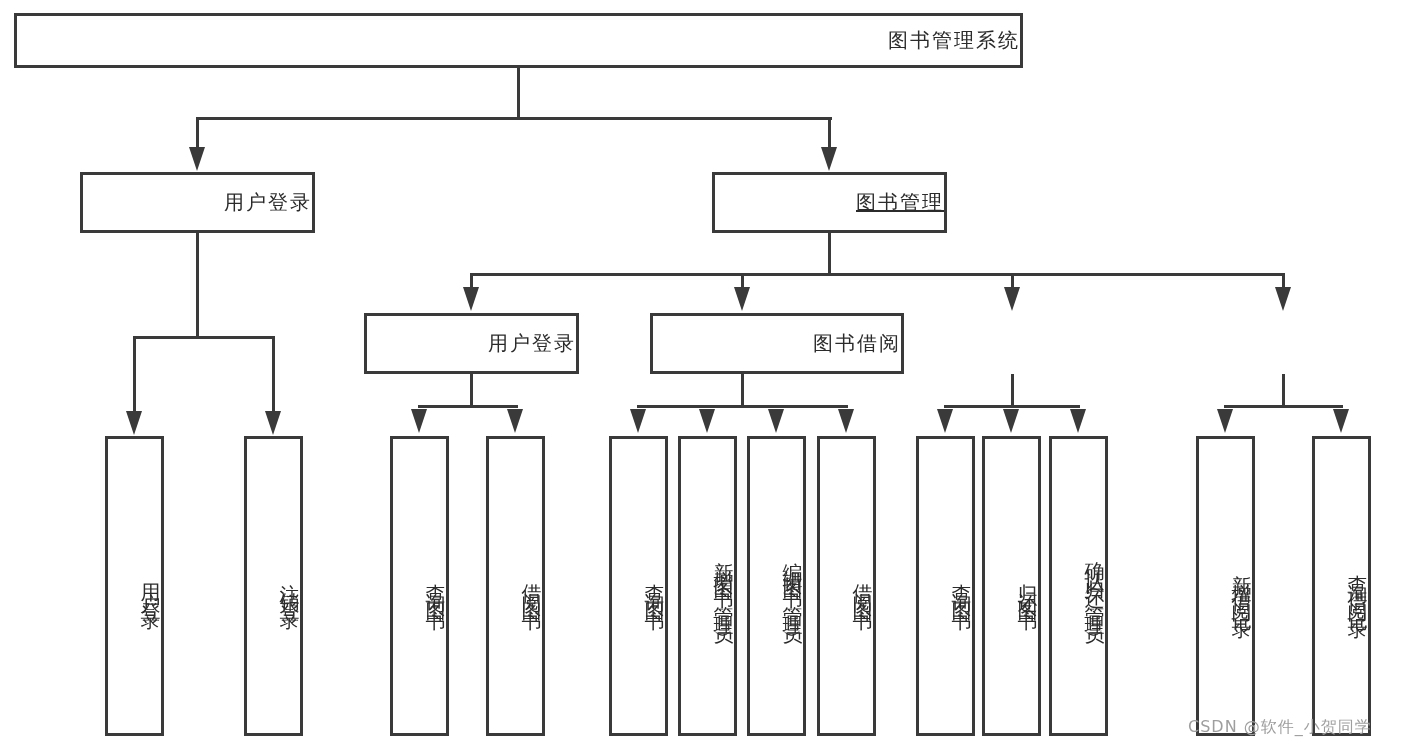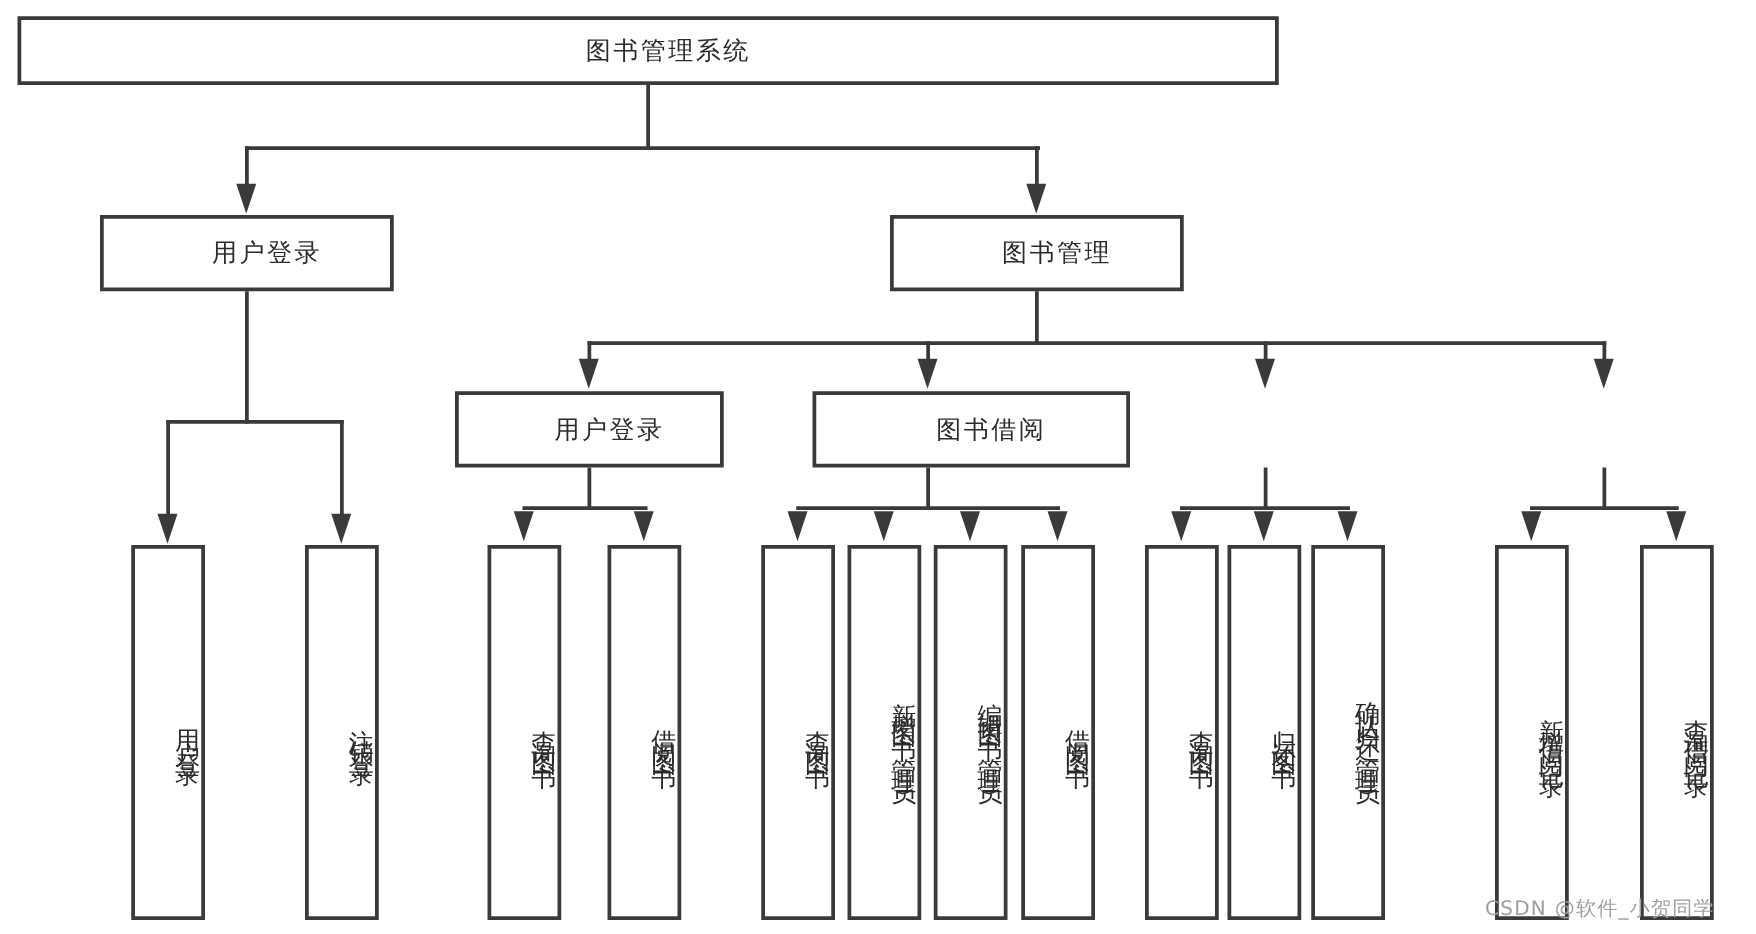--- a/index.html
+++ b/index.html
@@ -4,21 +4,21 @@
 <style>
   * { box-sizing: border-box; }
   html,body { margin:0; padding:0; background:#ffffff; }
   .canvas {
     position:relative; width:1405px; height:747px; background:#ffffff;
     font-family:"DejaVu Sans","Liberation Sans",sans-serif; color:#2b2b2b;
     overflow:hidden;
   }
   .node {
     position:absolute; border:3px solid #3a3a3a; background:#ffffff;
-    display:flex; align-items:center; justify-content:center;
+    display:flex; align-items:center; justify-content:flex-end;
     font-size:20px; letter-spacing:2px; color:#2b2b2b;padding-left:32px;
   }
   .leaf-label {
     writing-mode:vertical-rl; text-orientation:mixed;
     font-size:20px; letter-spacing:9px; line-height:1;
   }
   .vline, .hline { position:absolute; background:#3a3a3a; }
   .vline { width:3px; }
   .hline { height:3px; }
   .arrow {
@@ -43,21 +43,21 @@
   <div class="vline" style="left:517px; top:68px; height:52px;"></div>
   <div class="hline" style="left:196px; top:117px; width:636px;"></div>
   <div class="vline" style="left:196px; top:117px; height:32px;"></div>
   <div class="vline" style="left:828px; top:117px; height:32px;"></div>
   <div class="arrow" style="left:189px; top:147px;"></div>
   <div class="arrow" style="left:821px; top:147px;"></div>
 
   <div class="node" style="left:80px; top:172px; width:235px; height:61px;">
     <span>用户登录</span>
   </div>
-  <div class="node" style="left:712px; top:172px; width:235px; height:61px;">
+  <div class="node" style="left:712px; top:172px; width:235px; height:61px;text-decoration:underline;">
     <span>图书管理</span>
   </div>
 
   <div class="vline" style="left:196px; top:233px; height:106px;"></div>
   <div class="hline" style="left:133px; top:336px; width:142px;"></div>
   <div class="vline" style="left:133px; top:336px; height:77px;"></div>
   <div class="vline" style="left:272px; top:336px; height:77px;"></div>
   <div class="arrow" style="left:126px; top:411px;"></div>
   <div class="arrow" style="left:265px; top:411px;"></div>
 

